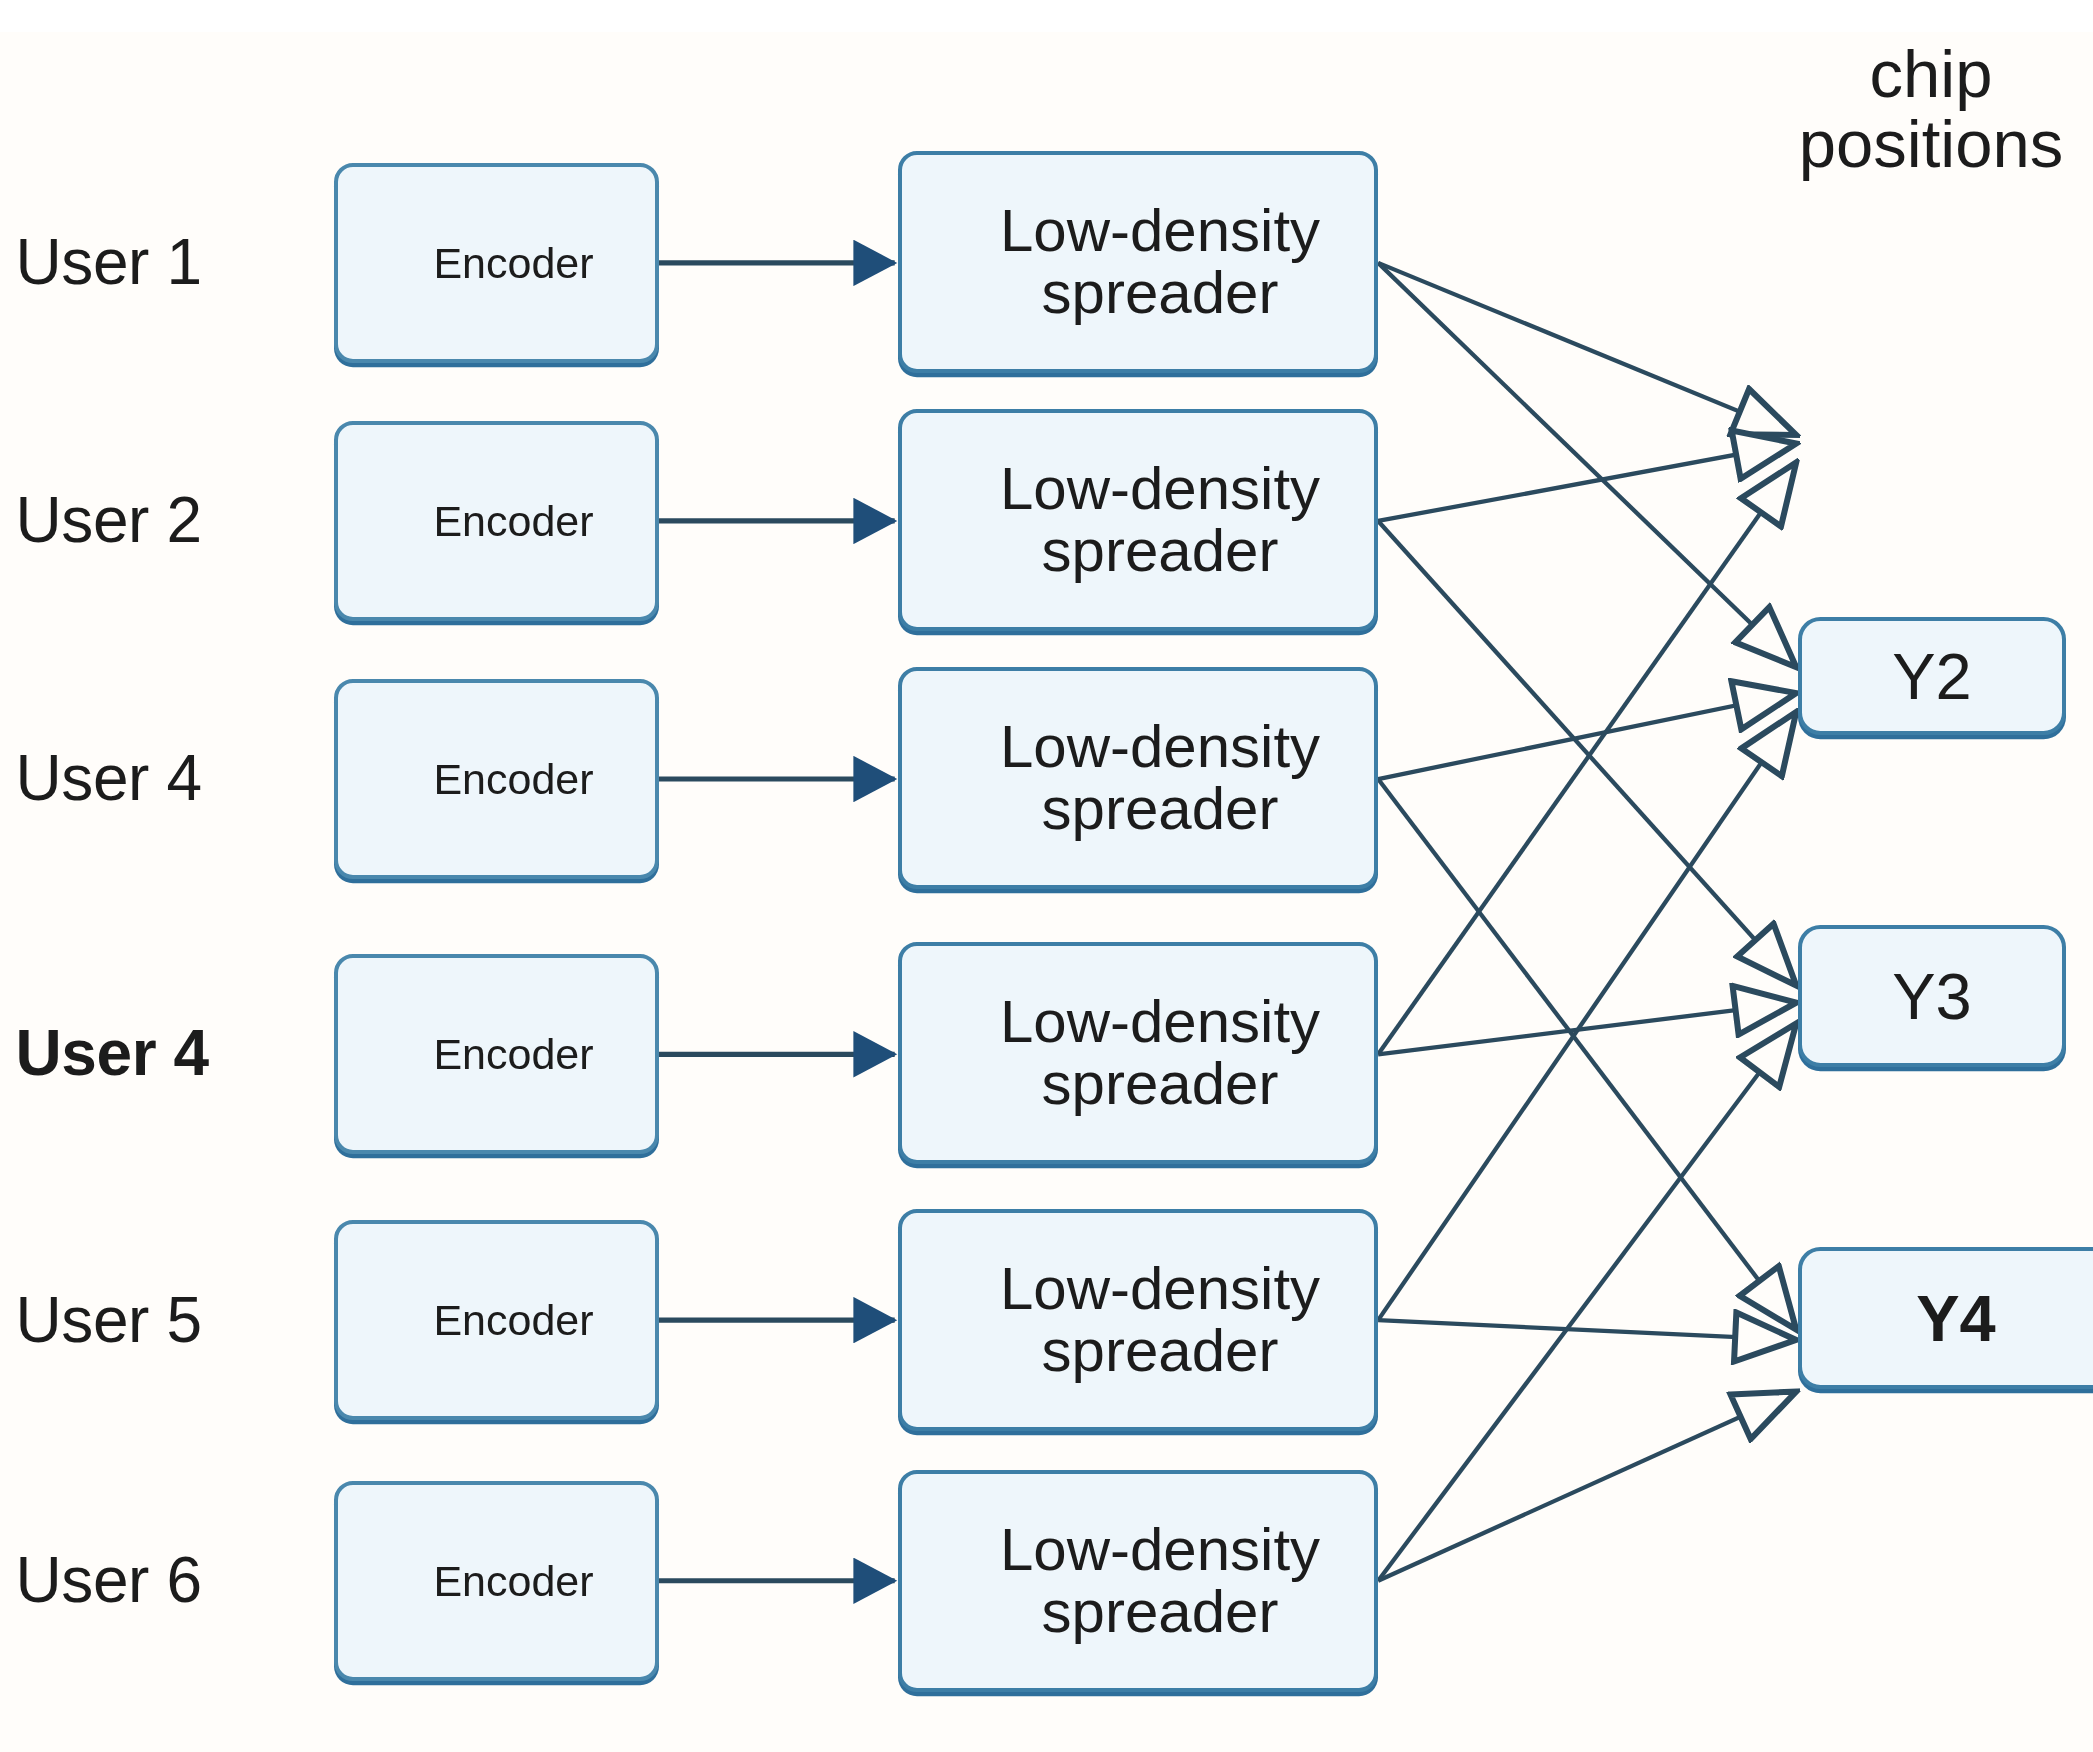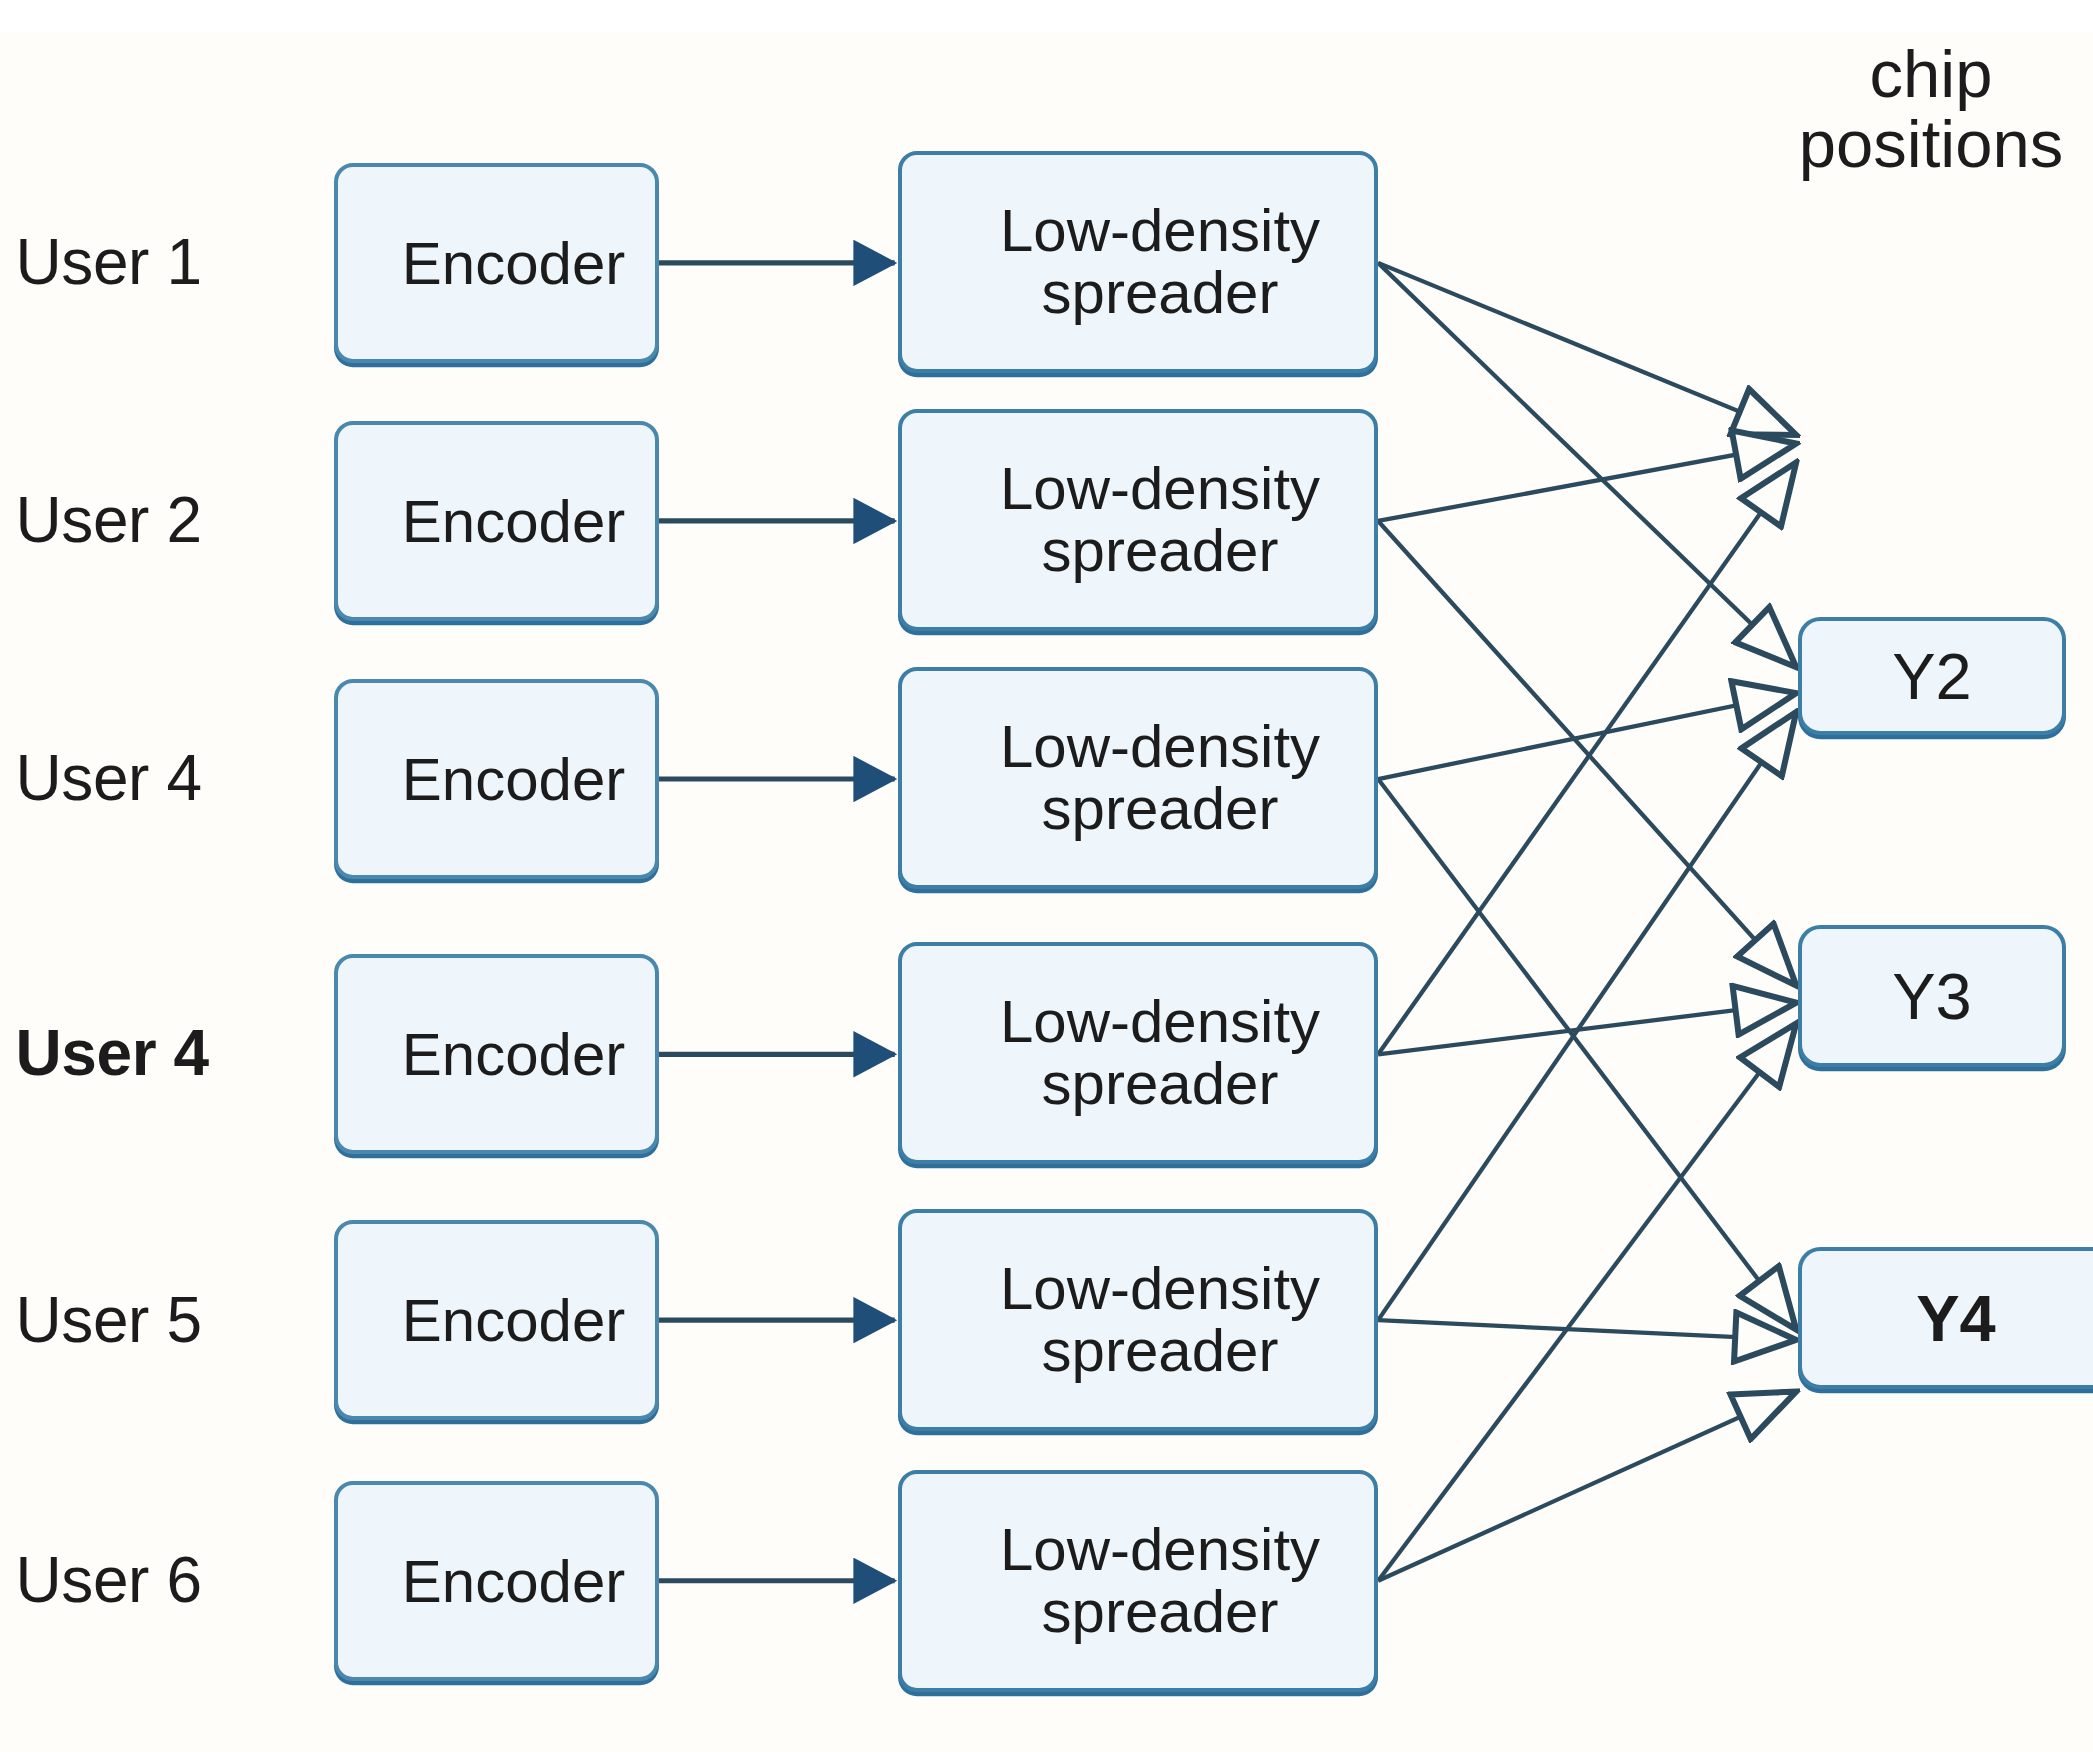--- a/index.html
+++ b/index.html
@@ -23,21 +23,21 @@
     background:#eef6fb;
     border:4.3px solid #3d7ea6;
     border-radius:19px;
     display:flex;
     align-items:center;
     justify-content:center;
     text-align:center;
     color:#1c1c1c;
     box-shadow:0 4.3px 0 0 #2f6f9b;
   }
-  .node.encoder{ font-size:60px; border-color:#4a88ad;padding-left:34px; }
+  .node.encoder{ font-size:43px; border-color:#4a88ad;padding-left:34px; }
   .node.spreader{ font-size:60px; line-height:1.04; border-color:#3d7ea6;padding-left:44px; }
   .node.chip{ font-size:65px; border-color:#3d7ea6; border-radius:22.4px; }
 
   .header-label{
     position:absolute;
     font-size:67px;
     color:#1c1c1c;
     text-align:center;
     line-height:1.05;
     white-space:pre-line;

